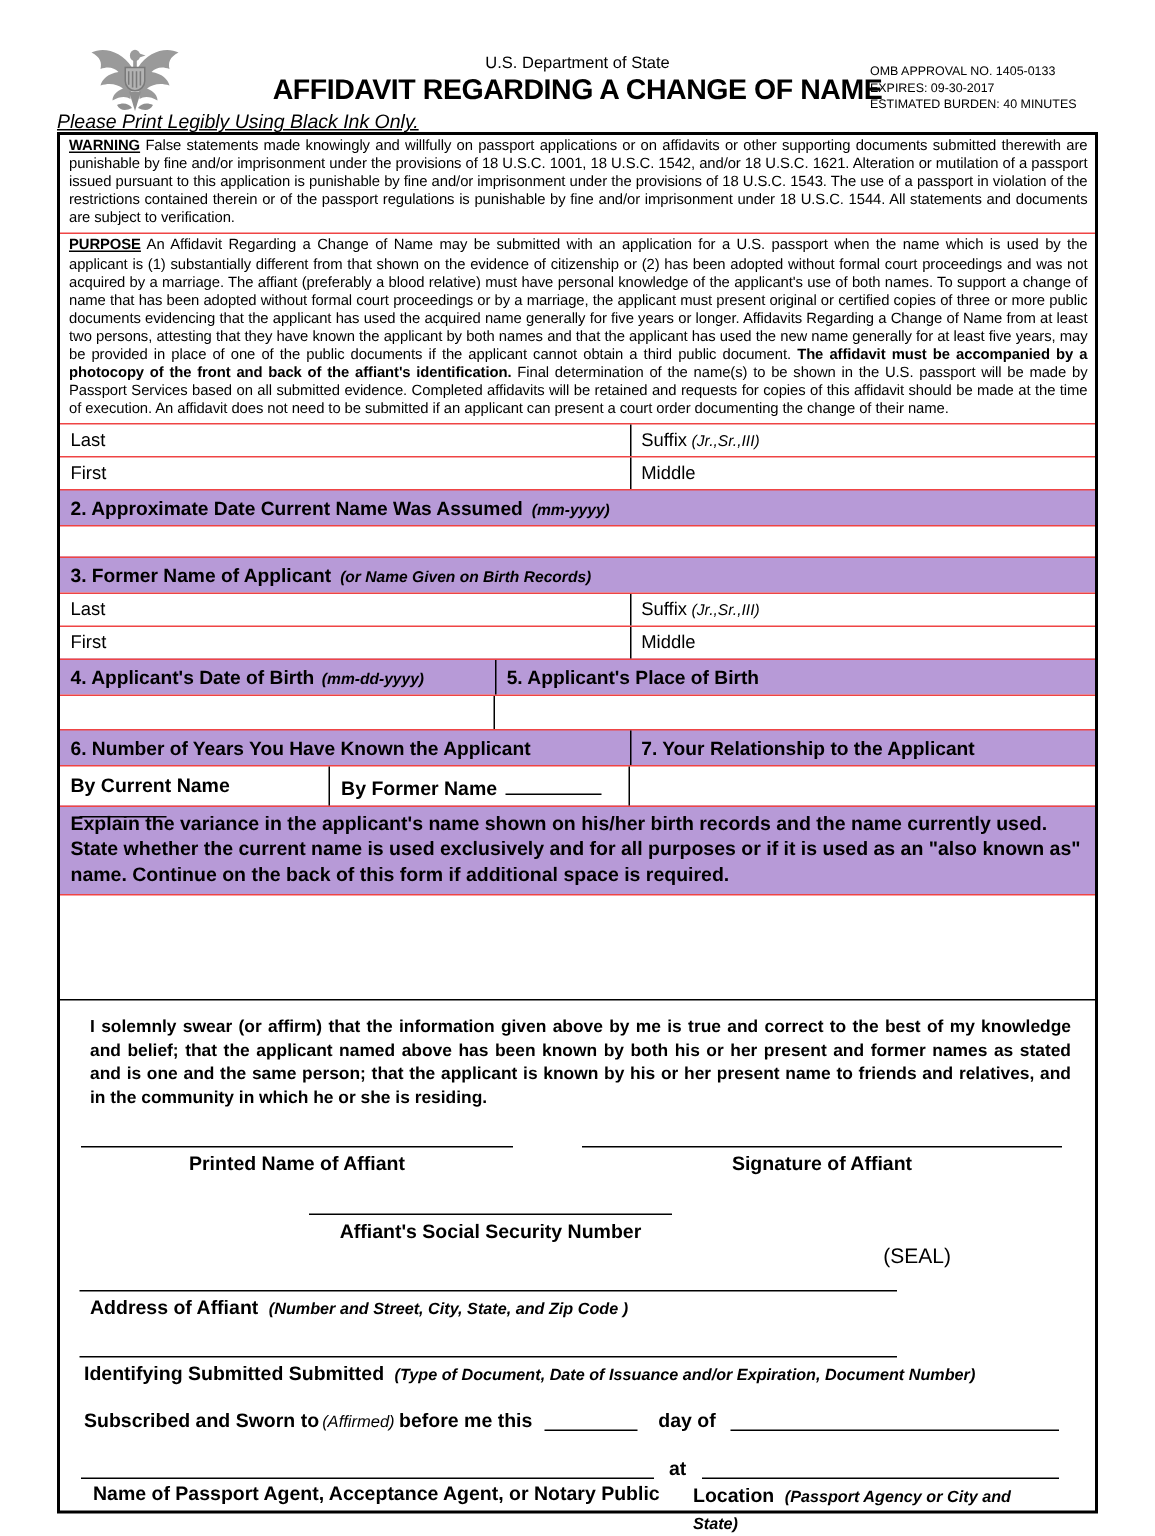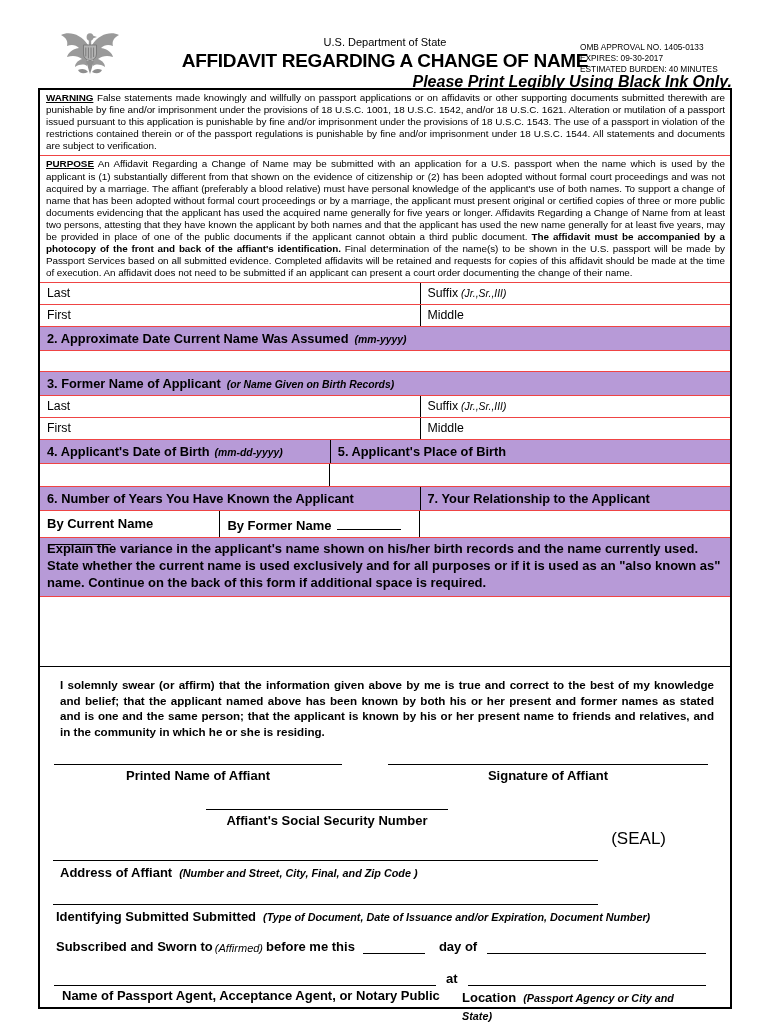--- a/index.html
+++ b/index.html
@@ -4,21 +4,21 @@
 <style>
   html,body{margin:0;padding:0;background:#fff;}
   body{width:770px;height:1024px;position:relative;font-family:"Liberation Sans",sans-serif;color:#000;}
   .page{position:absolute;left:38px;top:28px;width:694px;}
 
   
   .hdr{position:relative;height:60px;}
   .eagle{position:absolute;left:20px;top:2px;width:64px;height:52px;}
   .agency{text-align:center;font-size:11px;padding-top:8px;}
   .ftitle{text-align:center;font-size:19px;font-weight:bold;letter-spacing:-0.3px;margin-top:2px;}
-  .finstr{text-align:right;font-size:16px;font-weight:bold;font-style:italic;text-decoration:underline;margin-top:1px;}
+  .finstr{text-align:left;font-size:13px;font-weight:normal;font-style:italic;text-decoration:underline;margin-top:1px;}
   .omb{position:absolute;right:0;top:14px;width:152px;font-size:8.3px;line-height:10.8px;}
 
   
   .fb{border:2px solid #000;margin-top:0;}
   .fb > div{border-top:1px solid #ef4444;}
   .fb > div:first-child{border-top:none;}
 
   .legal{font-size:9.9px;line-height:12.1px;text-align:justify;padding:2px 5px 3px 6px;letter-spacing:-0.05px;}
   .lead{font-weight:bold;text-decoration:underline;}
   .b{font-weight:bold;}
@@ -46,21 +46,21 @@
   .explain-area{height:69px;}
 
   
   .affirm{border-top:1.5px solid #000 !important;padding-bottom:2px;}
   .oath{margin:10px 16px 0 20px;font-size:11.6px;font-weight:bold;line-height:15.5px;text-align:justify;}
   .sigrow{display:flex;justify-content:space-between;margin:12px 22px 0 14px;}
   .sigcol1{width:288px;} .sigcol2{width:320px;}
   .sline{height:13px;border-bottom:1.2px solid #000;}
   .slabel{text-align:center;font-weight:bold;font-size:13px;padding-top:3px;height:14px;}
   .ssnblock{width:242px;margin:14px 0 0 166px;}
-  .seal{text-align:right;padding-right:64px;font-size:17px;margin-top:2px;height:15px;}
+  .seal{text-align:right;padding-right:96px;font-size:14px;margin-top:2px;height:15px;}
   .wline{margin:2px 0 0 13px;width:545px;height:14px;border-bottom:1.2px solid #000;}
   .wline.gap{margin-top:20px;height:6px;}
   .wlabel{margin-left:20px;padding-top:2px;height:15px;}
   .b13{font-weight:bold;font-size:13px;}
   .ih2{font-size:10.8px;font-style:italic;font-weight:bold;margin-left:7px;}
   .swornrow{display:flex;align-items:flex-end;margin:14px 24px 0 16px;height:18px;}
   .affitalic{font-size:11px;font-style:italic;margin:0 3px 0 2px;}
   .blank{display:inline-block;height:15px;border-bottom:1px solid #000;}
   .day{width:62px;margin-left:8px;}
   .dayof{margin-left:14px;}
@@ -174,21 +174,21 @@
       </div>
 
       <div class="ssnblock">
         <div class="sline"></div>
         <div class="slabel">Affiant's Social Security Number</div>
       </div>
 
       <div class="seal">(SEAL)</div>
 
       <div class="wline"></div>
-      <div class="wlabel"><span class="b13">Address of Affiant</span><span class="ih2">(Number and Street, City, Final, and Zip Code )</span></div>
+      <div class="wlabel"><span class="b13">Address of Affiant</span><span class="ih2">(Number and Street, City, State, and Zip Code )</span></div>
 
       <div class="wline gap"></div>
       <div class="wlabel" style="margin-left:16px;"><span class="b13">Identifying Submitted Submitted</span><span class="ih2">(Type of Document, Date of Issuance and/or Expiration, Document Number)</span></div>
 
       <div class="swornrow">
         <span class="b13">Subscribed and Sworn to</span>
         <span class="affitalic">(Affirmed)</span>
         <span class="b13">before me this</span>
         <span class="blank day"></span>
         <span class="b13 dayof">day of</span>

